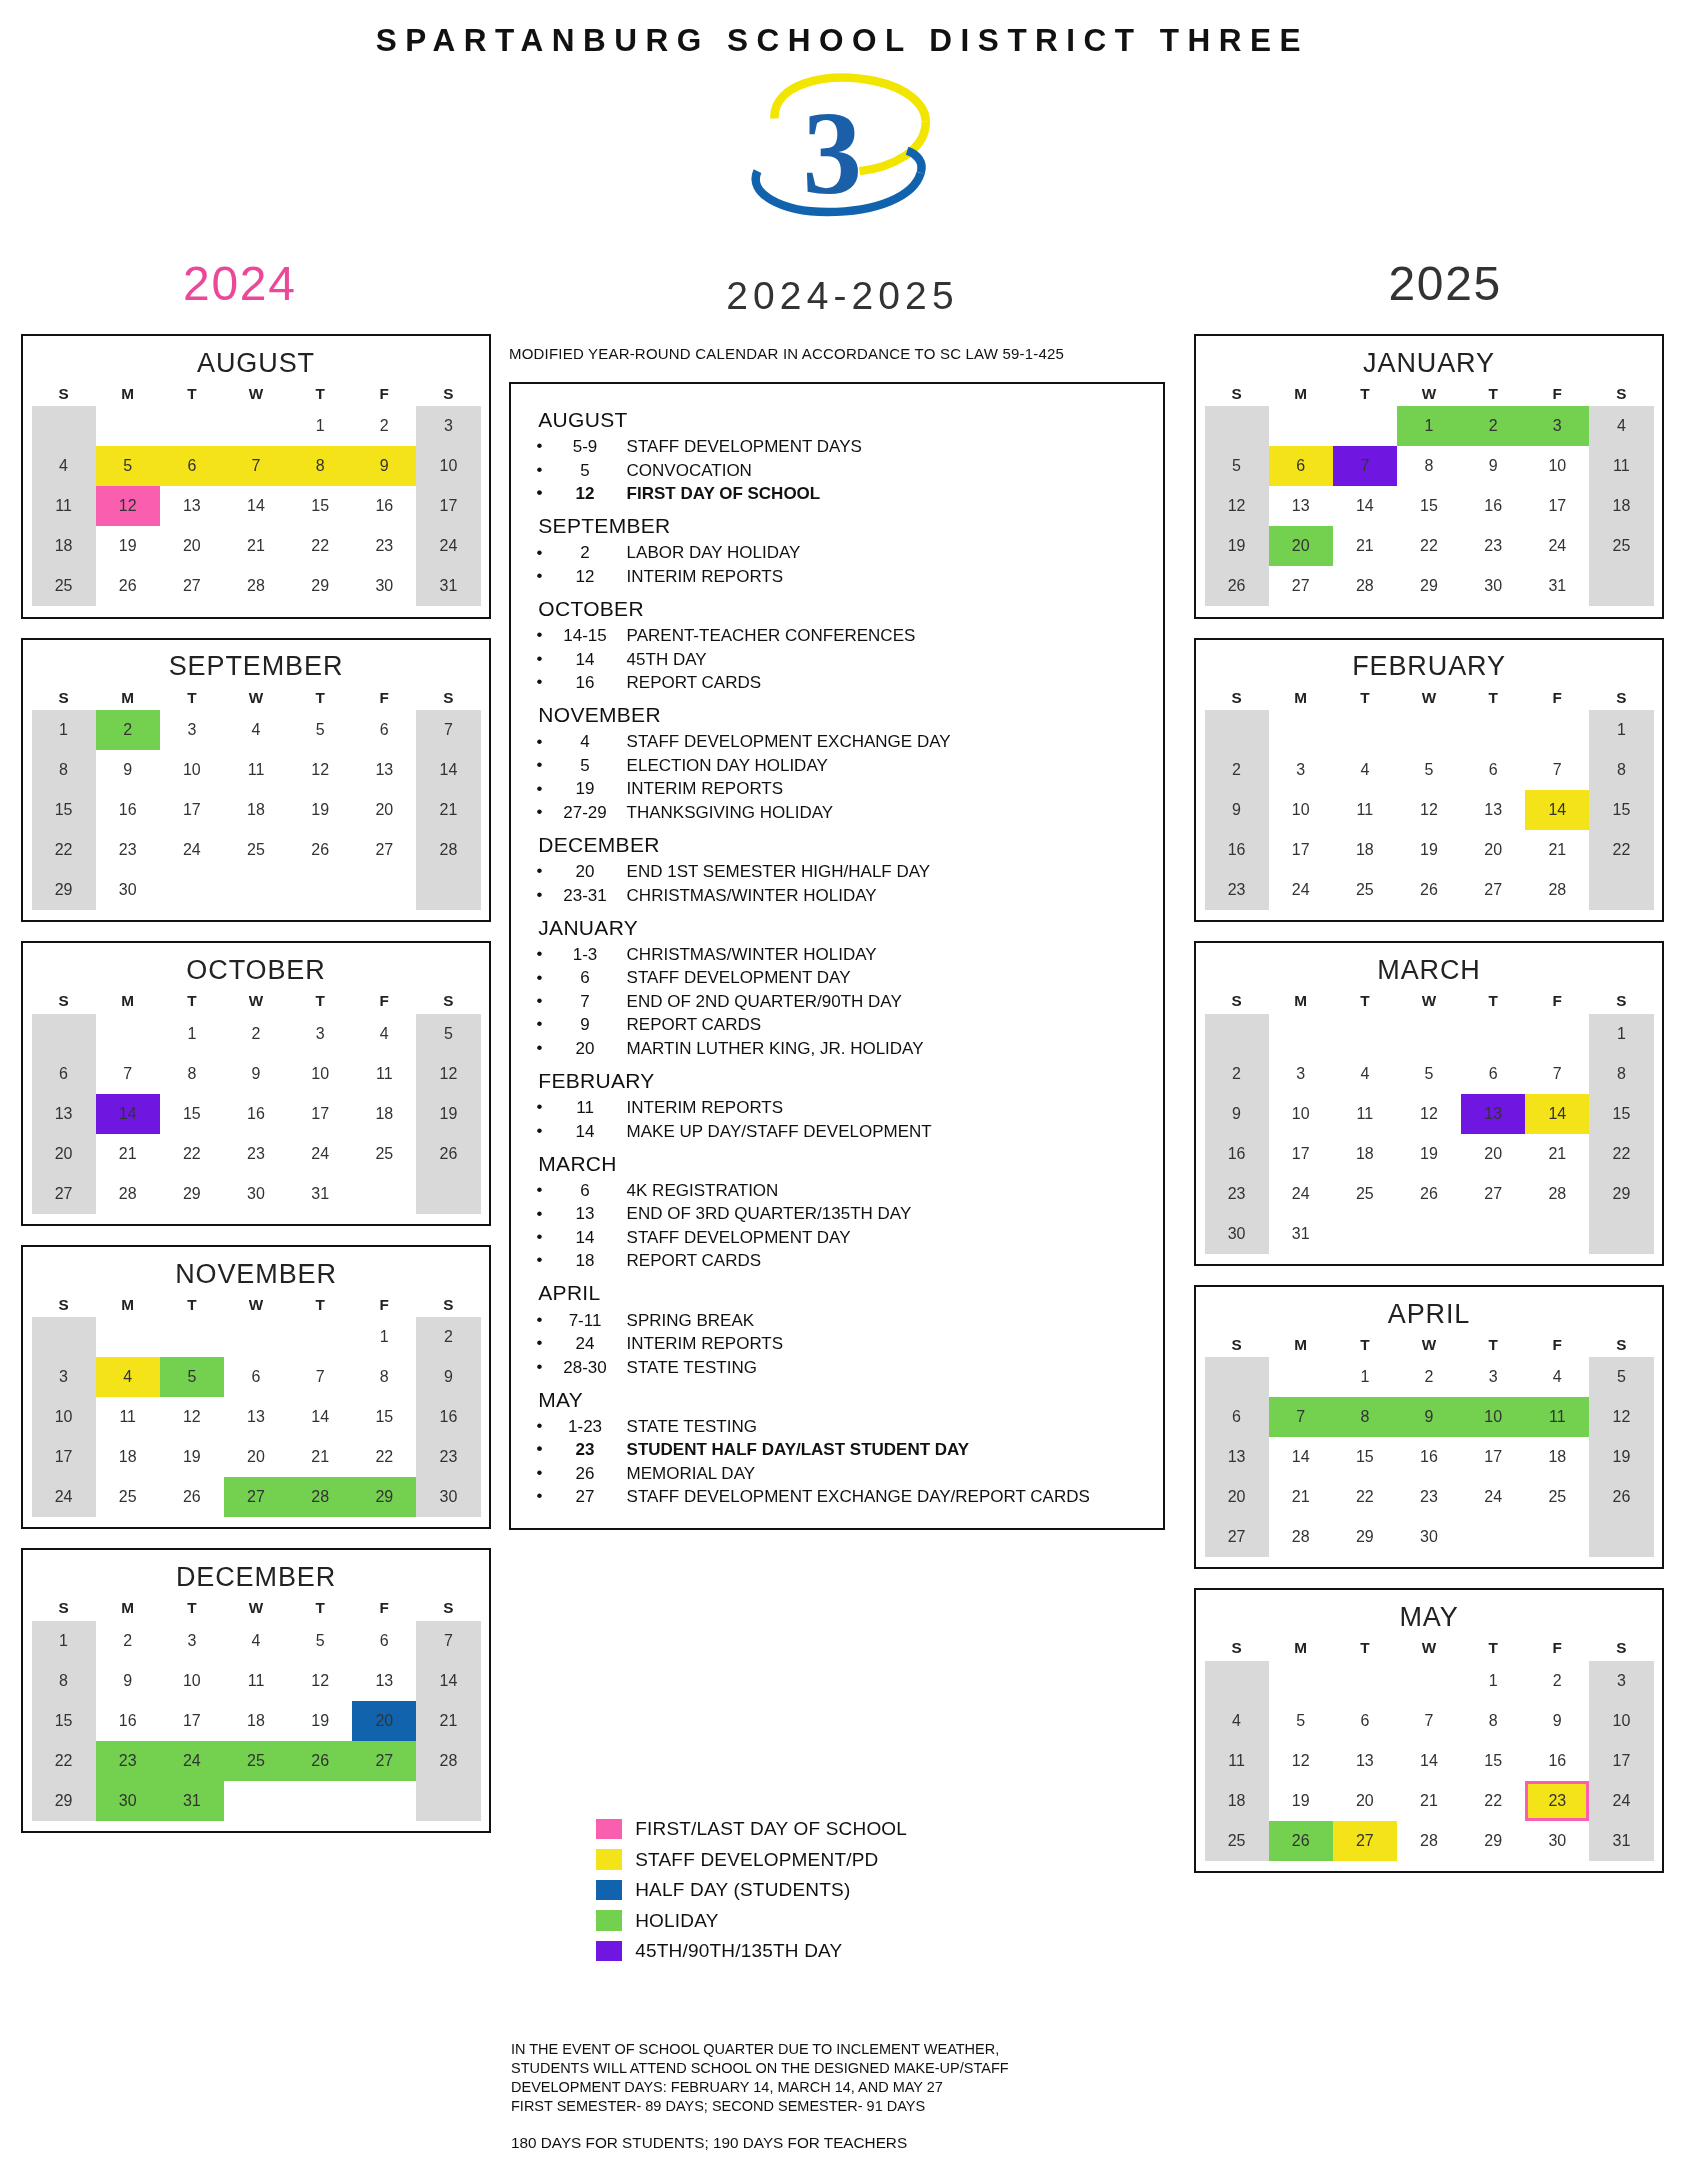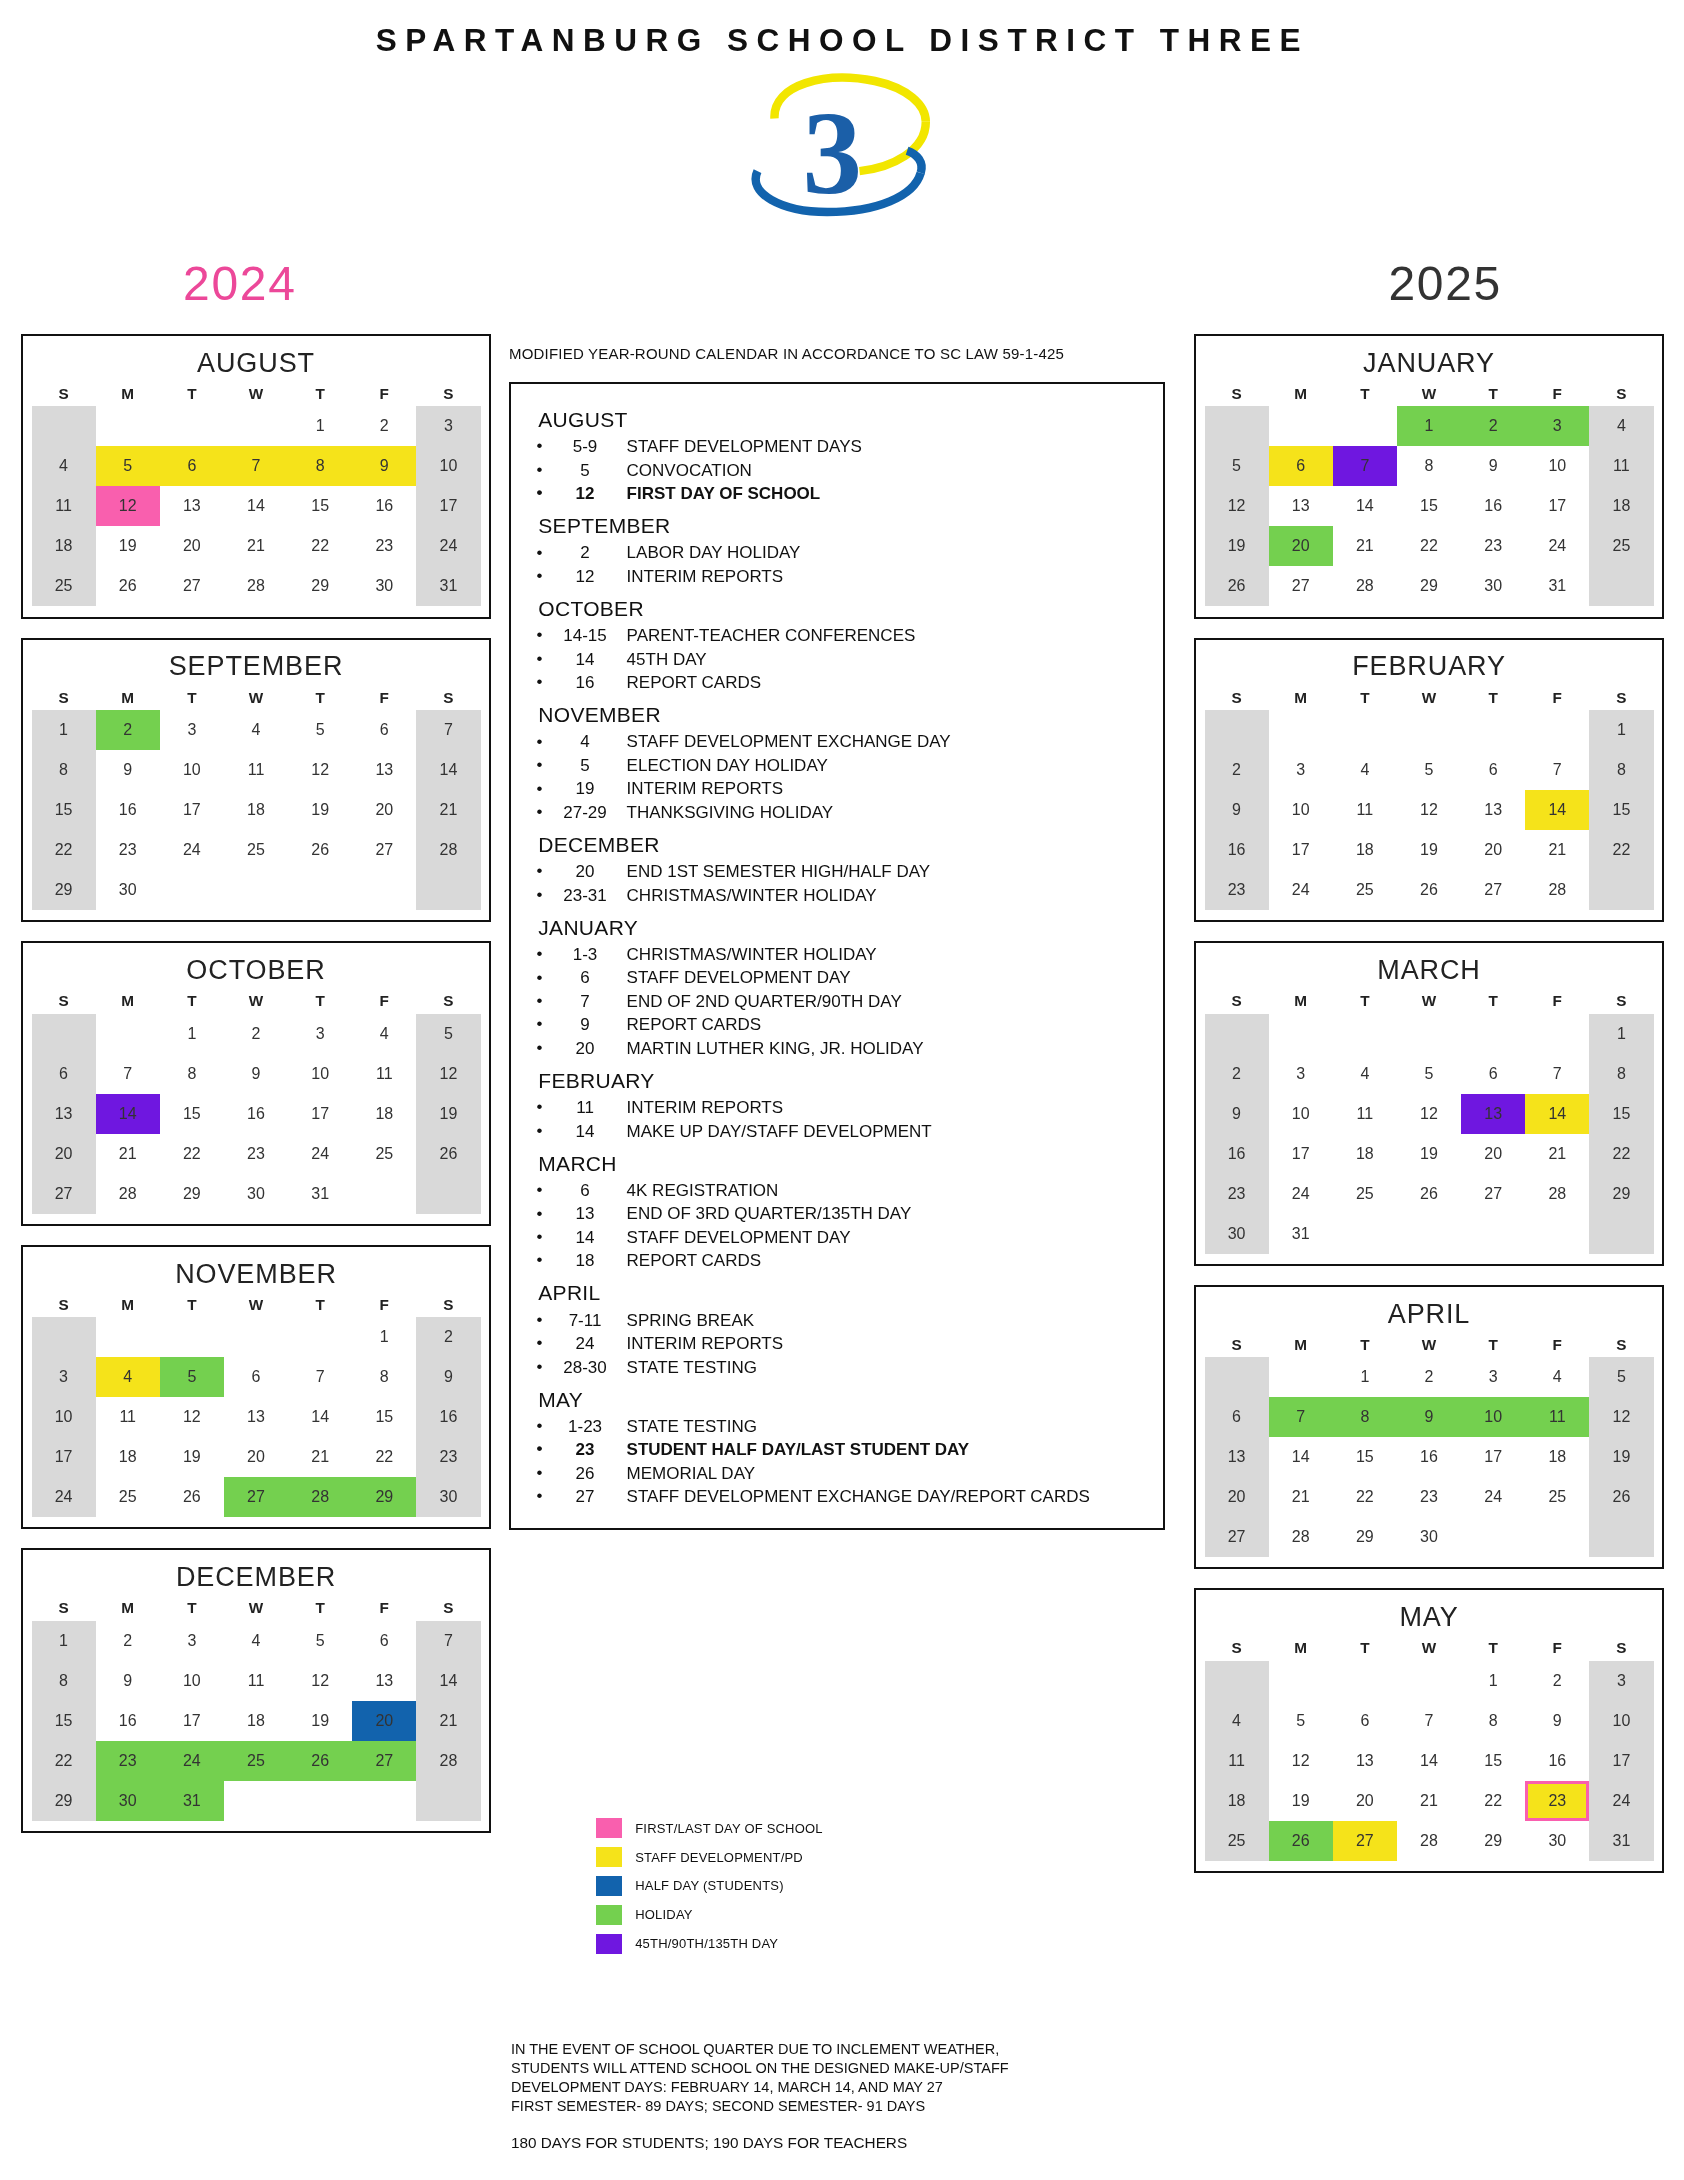--- a/index.html
+++ b/index.html
@@ -196,21 +196,21 @@
     display: flex;
     align-items: center;
     margin-bottom: 8.5px;
   }
   .swatch {
     width: 25.6px; height: 20.4px;
     margin-right: 13.6px;
     flex: 0 0 25.6px;
   }
   .legend-label {
-    font-size: 13px;
+    font-size: 19px;
     color: #111;
     letter-spacing: 0.2px;
   }
 
   
   .footnote {
     position: absolute;
     left: 511px;
     top: 2040px;
     width: 664px;
@@ -236,20 +236,21 @@
       <path d="M50,58 C48,18 110,2 168,14 C206,22 228,42 228,62" fill="none" stroke="#f2e600" stroke-width="10"></path>
       <path d="M228,62 C228,96 188,116 150,120" fill="none" stroke="#f2e600" stroke-width="10"></path>
       <path d="M30,120 C18,146 58,168 112,168 C170,168 214,150 222,122" fill="none" stroke="#1263ad" stroke-width="10"></path>
       <path d="M222,122 C226,110 218,100 206,96" fill="none" stroke="#1263ad" stroke-width="10"></path>
       <text x="118" y="146" font-family="'Liberation Serif', serif" font-size="140" font-weight="bold" fill="#1b5fa8" text-anchor="middle">3</text>
     </svg>
   </div>
 
   <div class="year-left">2024</div>
   <div class="year-right">2025</div>
+  <div class="center-year">2024-2025</div>
   <div class="center-subtitle">MODIFIED YEAR-ROUND CALENDAR IN ACCORDANCE TO SC LAW 59-1-425</div>
 
   <div class="col-left" id="col-left">
       <div class="month">
         <div class="month-name">AUGUST</div>
         <table class="cal">
           <thead>
             <tr>
               <th>S</th>
               <th>M</th>

